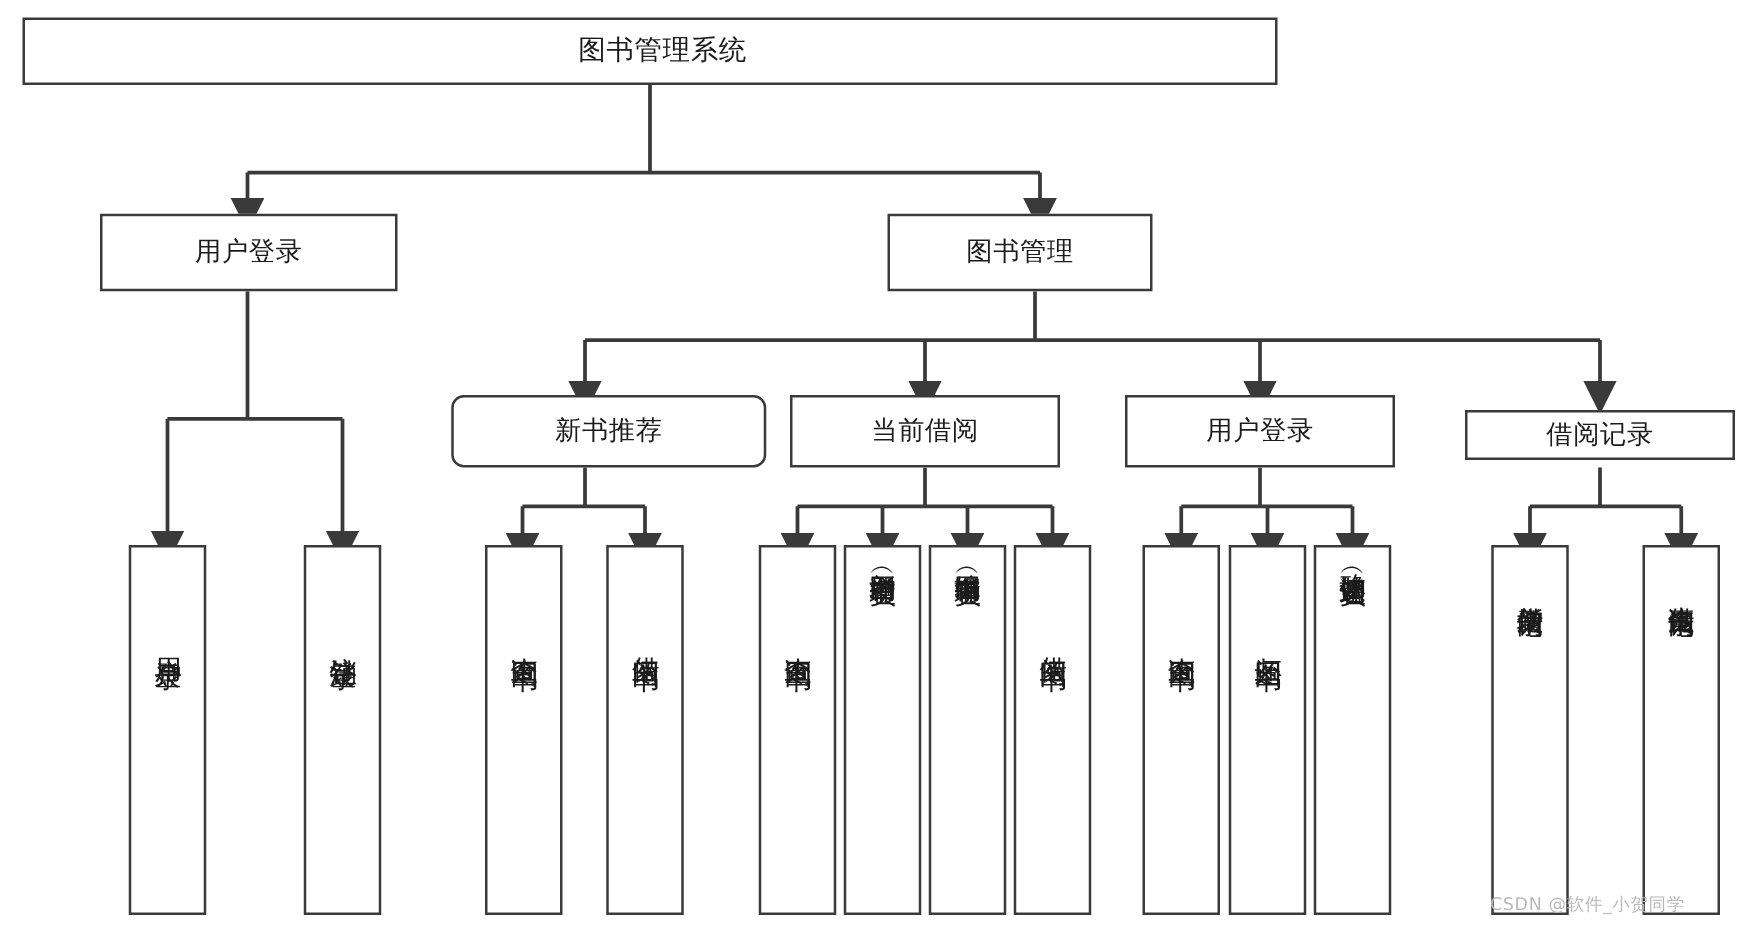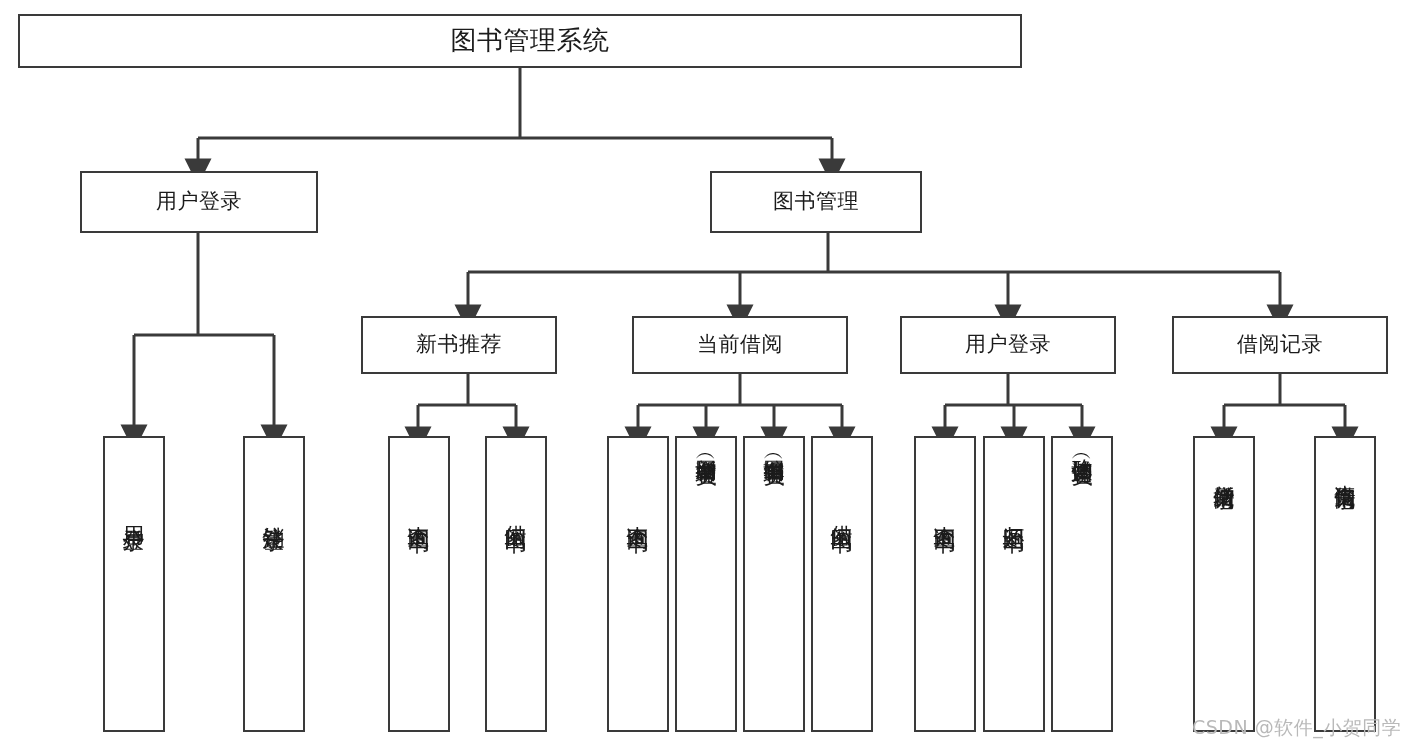--- a/index.html
+++ b/index.html
@@ -42,21 +42,21 @@
     text-align: center;
     line-height: 1.12;
   }
   
   .node.horiz .node-label {
     font-size: 21px;
     letter-spacing: 0.5px;
     white-space: nowrap;
   }
   .node.root .node-label {
-    font-size: 26px;
+    font-size: 22px;
     margin-left: 20px;
   }
   
   .node.vert {
     align-items: flex-start;
     justify-content: center;
     padding-top: 4px;
   }
   .node.vert .node-label {
     writing-mode: vertical-rl;
@@ -67,21 +67,21 @@
     white-space: nowrap;
     text-align: start;
   }
   .node.vert.tall .node-label {
     font-size: 21px;
     letter-spacing: 1px;
   }
   .watermark {
     position: absolute;
     color: #b9b9b9;
-    font-size: 19px;
+    font-size: 14px;
     letter-spacing: 0.5px;
     white-space: nowrap;
     z-index: 6;
     font-family: "DejaVu Sans", "Liberation Sans", sans-serif;
   }
 </style>
 </head>
 <body>
 
 <div id="diagram-canvas">
@@ -140,30 +140,30 @@
     <span class="node-label">图书管理系统</span>
   </div>
 
   <div class="node horiz" style="left:80px; top:171px; width:238px; height:62px;">
     <span class="node-label">用户登录</span>
   </div>
   <div class="node horiz" style="left:710px; top:171px; width:212px; height:62px;">
     <span class="node-label">图书管理</span>
   </div>
 
-  <div class="node horiz" style="left:361px; top:316px; width:196px; height:58px;">
+  <div class="node horiz" style="left:361px; top:316px; width:252px; height:58px;border-radius:10px;">
     <span class="node-label">新书推荐</span>
   </div>
   <div class="node horiz" style="left:632px; top:316px; width:216px; height:58px;">
     <span class="node-label">当前借阅</span>
   </div>
   <div class="node horiz" style="left:900px; top:316px; width:216px; height:58px;">
     <span class="node-label">用户登录</span>
   </div>
-  <div class="node horiz" style="left:1172px; top:316px; width:216px; height:58px;">
+  <div class="node horiz" style="left:1172px; top:328px; width:216px; height:40px;">
     <span class="node-label">借阅记录</span>
   </div>
 
   <div class="node vert" style="left:103px; top:436px; width:62px; height:296px; padding-top:70px;">
     <span class="node-label">用户登录</span>
   </div>
   <div class="node vert" style="left:243px; top:436px; width:62px; height:296px; padding-top:70px;">
     <span class="node-label">注销登录</span>
   </div>
 

